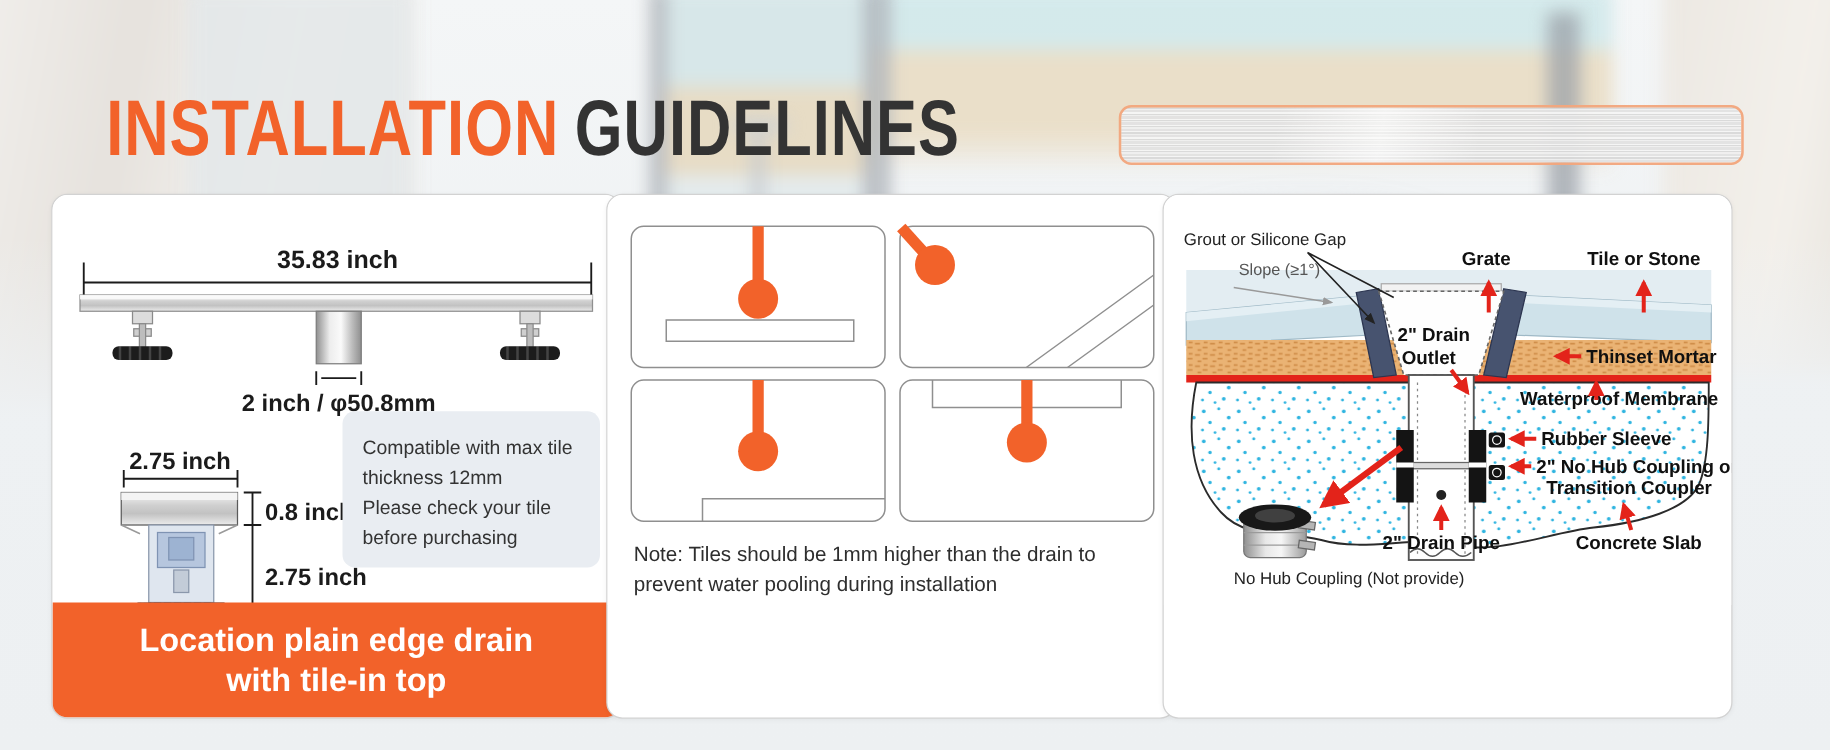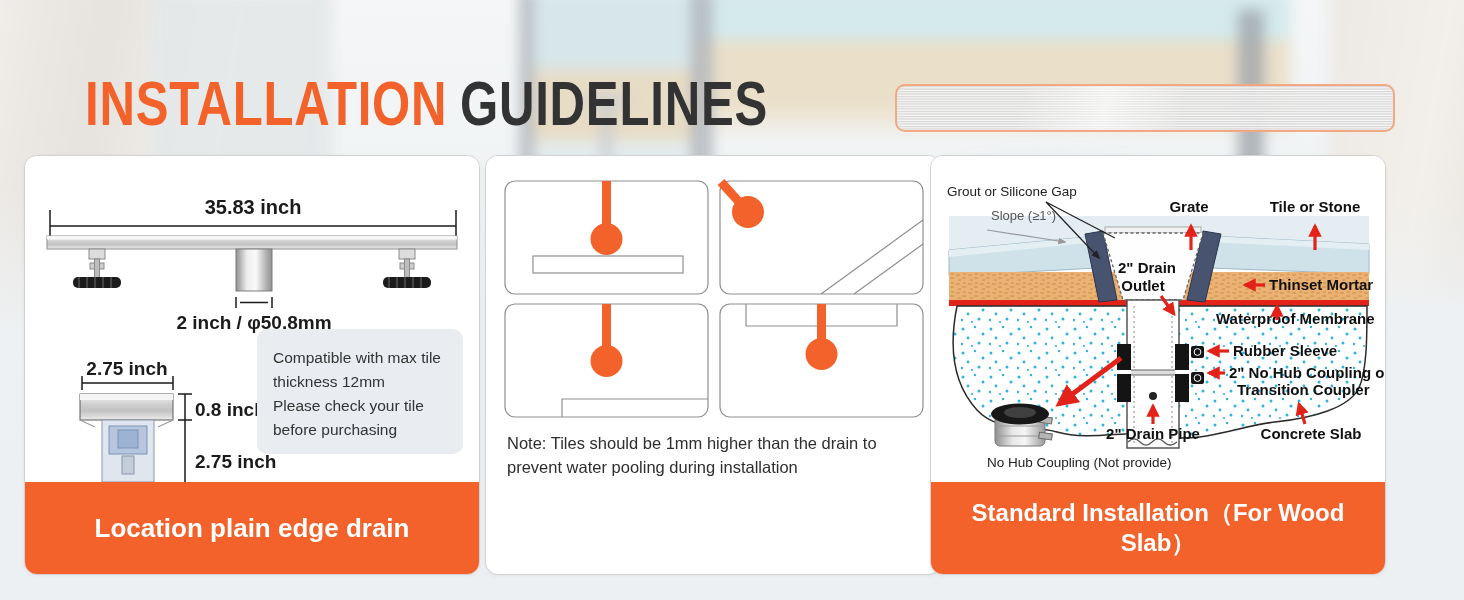--- a/index.html
+++ b/index.html
@@ -43,21 +43,21 @@
   .t-dark{color:var(--title-dark,#333);margin-left:16px}
   
   .steel-strip{position:absolute;left:895px;top:84px;width:500px;height:48px;z-index:2;
     border:2px solid #f3a77e;border-radius:10px;opacity:.96;
     background:
       linear-gradient(100deg,rgba(255,255,255,0) 25%,rgba(255,255,255,.6) 42%,rgba(255,255,255,0) 58%),
       repeating-linear-gradient(180deg,#dadada 0 1px,#f0f0f0 1px 2px,#e3e3e3 2px 4px,#f6f6f6 4px 5px)}
   
   .panel{position:absolute;top:155px;width:456px;height:420px;background:#fff;z-index:3;
     border:1px solid #d2d2d2;border-radius:13px;overflow:hidden;box-shadow:0 1px 4px rgba(0,0,0,.05)}
-  .p1{left:24px}.p2{left:485px}.p3{left:930px}
+  .p1{left:41px}.p2{left:485px}.p3{left:930px}
   .panel-body{position:relative;width:456px;height:328px;background:#fff}
   .panel-body svg{display:block}
   .panel-footer{position:absolute;left:0;bottom:0;width:100%;height:92px;
     background:var(--accent,#F2622A);color:#fff;display:flex;flex-direction:column;
     align-items:center;justify-content:center;font-weight:bold;font-size:26px;
     line-height:1.25;text-align:center}
   .p3 .panel-footer{font-size:24px}
   
   text{font-family:"Liberation Sans",sans-serif}
   .dim{font-size:19px;font-weight:bold;fill:#1b1b1b}
@@ -173,20 +173,21 @@
           <rect x="232" y="173" width="206" height="125" rx="10" fill="#E9EDF2"></rect>
           <text class="note-t" x="248" y="207">Compatible with max tile</text>
           <text class="note-t" x="248" y="231">thickness 12mm</text>
           <text class="note-t" x="248" y="255">Please check your tile</text>
           <text class="note-t" x="248" y="279">before purchasing</text>
         </g>
       </svg>
     </div>
     <div class="panel-footer">
       <div>Location plain edge drain</div>
+      <div>with tile-in top</div>
     </div>
   </section>
 
   <section class="panel p2">
     <div class="panel-body">
       <svg width="456" height="328" viewBox="0 0 456 328">
 
         <g>
           <rect class="thin" x="19" y="25" width="203" height="113" rx="10"></rect>
           <line class="orange-s" x1="120.5" y1="25" x2="120.5" y2="70" stroke-width="9"></line>
@@ -338,18 +339,15 @@
           <path class="red-s" d="M222,268 L222,250" stroke-width="3.2" fill="none" marker-end="url(#mRed)"></path>
 
           <text class="lbl mid" x="380" y="283">Concrete Slab</text>
           <path class="red-s" d="M374,268 L368,248" stroke-width="3.2" fill="none" marker-end="url(#mRed)"></path>
 
           <path class="red-s" d="M190,202 L128,248" stroke-width="5" fill="none" marker-end="url(#mRedBig)"></path>
           <text class="lbl-sm" x="56" y="311">No Hub Coupling  (Not provide)</text>
         </g>
       </svg>
     </div>
-    <div class="panel-footer">
-      <div>Standard Installation（For Wood Slab）</div>
-    </div>
   </section>
 
 </div>
 
 </body></html>

